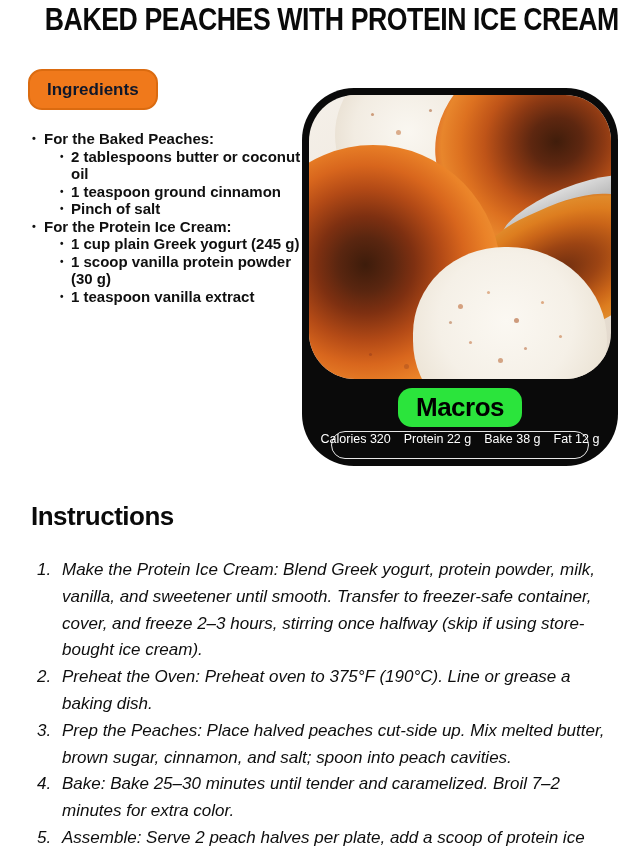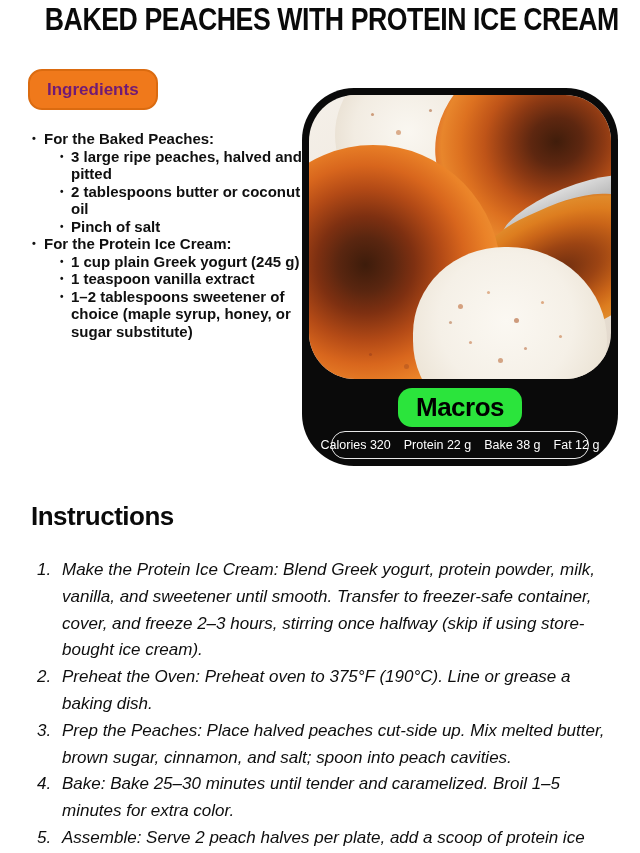--- a/index.html
+++ b/index.html
@@ -10,21 +10,21 @@
   .page-title {
     position:absolute; top:2px; left:0; width:640px;
     text-align:center; font-weight:700; font-size:31px; letter-spacing:-0.5px;
     transform:scaleX(0.86); transform-origin:center; white-space:nowrap; color:#0a0a0a;
   }
 
   
   .ingredients-btn {
     position:absolute; left:28px; top:69px; height:41px;
     background:#F0791B; border:2.5px solid #DB6B10; border-radius:14px;
-    color:#701a75; font-weight:700; font-size:17px;
+    color:#0f172a; font-weight:700; font-size:17px;
     display:flex; align-items:center; padding:0 17px; cursor:pointer;
   }
 
   
   .ingredients-list {
     position:absolute; left:30px; top:130px; width:272px;
     font-size:15px; font-weight:700; line-height:17.5px; color:#101010;
   }
   .ingredients-list ul { list-style:none; }
   .ing-l1 > li { position:relative; padding-left:14px; }
@@ -74,21 +74,21 @@
   .macros-btn {
     position:absolute; left:96px; top:300px; width:124px; height:39px;
     background:#2BE43C; border:none; border-radius:14px;
     color:#000; font-weight:700; font-size:26px; letter-spacing:-0.5px;
     display:flex; align-items:center; justify-content:center; cursor:pointer;
     font-family:"Liberation Sans", sans-serif;
   }
   .macros-pill {
     position:absolute; left:29px; top:343px; width:258px; height:28px;
     border:1.5px solid rgba(255,255,255,0.9); border-radius:14px;
-    display:flex; align-items:center; justify-content:center; gap:13px;
+    display:flex; justify-content:center; gap:13px;
     color:#fff; font-size:12.5px; white-space:nowrap;
   }
 
   
   .instructions-heading {
     position:absolute; left:31px; top:501px;
     font-weight:700; font-size:26px; letter-spacing:-0.5px; color:#0a0a0a;
   }
   .steps {
     position:absolute; left:37px; top:557px; width:582px;
@@ -103,31 +103,31 @@
 
 <h1 class="page-title">BAKED PEACHES WITH PROTEIN ICE CREAM</h1>
 
 <button class="ingredients-btn">Ingredients</button>
 
 <div class="ingredients-list">
   <ul class="ing-l1">
     <li>
       <span>For the Baked Peaches:</span>
       <ul class="ing-l2">
-        <li>3 large ripe peaches, halved and pitted</li>
         <li>2 tablespoons butter or coconut oil</li>
+        <li>1 teaspoon ground cinnamon</li>
         <li>Pinch of salt</li>
       </ul>
     </li>
     <li>
       <span>For the Protein Ice Cream:</span>
       <ul class="ing-l2">
         <li>1 cup plain Greek yogurt (245 g)</li>
+        <li>1 scoop vanilla protein powder (30 g)</li>
         <li>1 teaspoon vanilla extract</li>
-        <li>1–2 tablespoons sweetener of choice (maple syrup, honey, or sugar substitute)</li>
       </ul>
     </li>
   </ul>
 </div>
 
 <div class="recipe-card">
   <div class="photo">
     <div class="ph scoop-tl"></div>
     <div class="ph peach-tr"></div>
     <div class="ph spoon"></div>
@@ -144,15 +144,15 @@
     <span><span>Fat</span> <span>12 g</span></span>
   </div>
 </div>
 
 <h2 class="instructions-heading">Instructions</h2>
 
 <ol class="steps">
   <li>Make the Protein Ice Cream: Blend Greek yogurt, protein powder, milk, vanilla, and sweetener until smooth. Transfer to freezer-safe container, cover, and freeze 2–3 hours, stirring once halfway (skip if using store-bought ice cream).</li>
   <li>Preheat the Oven: Preheat oven to 375°F (190°C). Line or grease a baking dish.</li>
   <li>Prep the Peaches: Place halved peaches cut-side up. Mix melted butter, brown sugar, cinnamon, and salt; spoon into peach cavities.</li>
-  <li>Bake: Bake 25–30 minutes until tender and caramelized. Broil 1–5 minutes for extra color.</li>
+  <li>Bake: Bake 25–30 minutes until tender and caramelized. Broil 7–2 minutes for extra color.</li>
   <li>Assemble: Serve 2 peach halves per plate, add a scoop of protein ice cream, drizzle with juices, and sprinkle extra cinnamon if desired.</li>
 </ol>
 
 </body></html>

